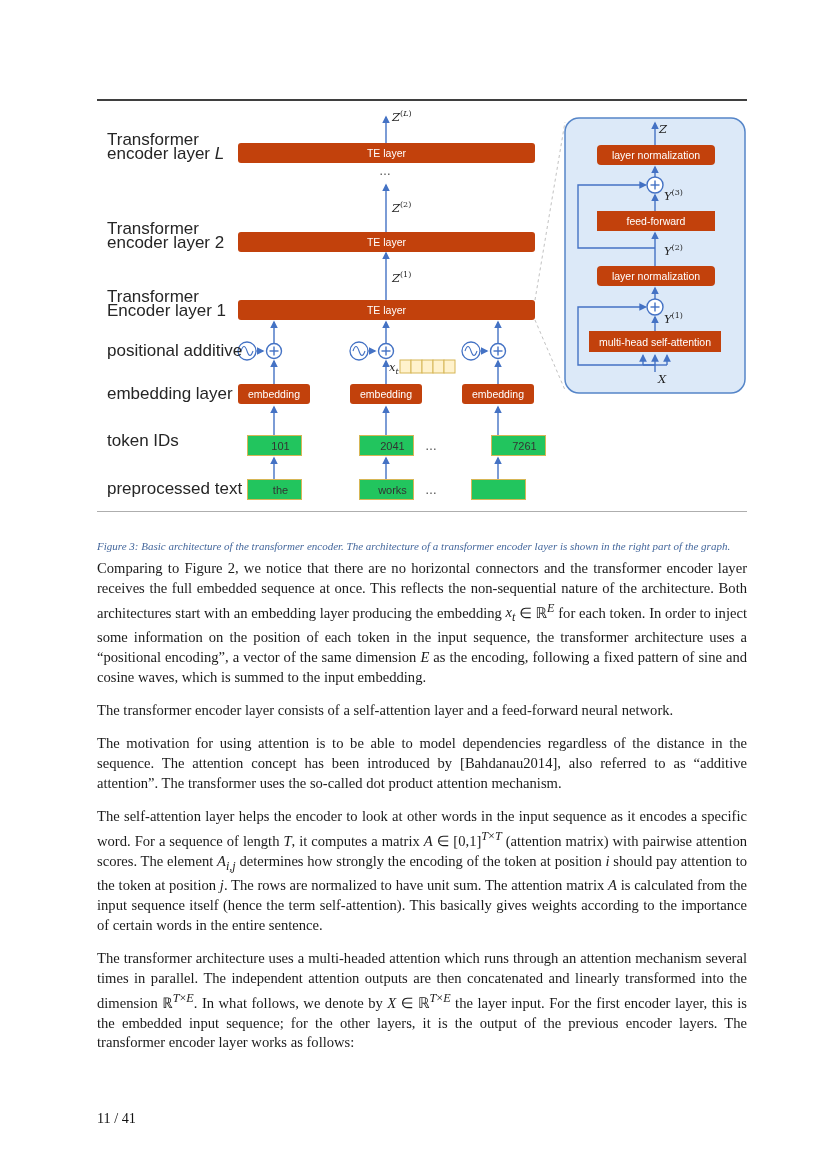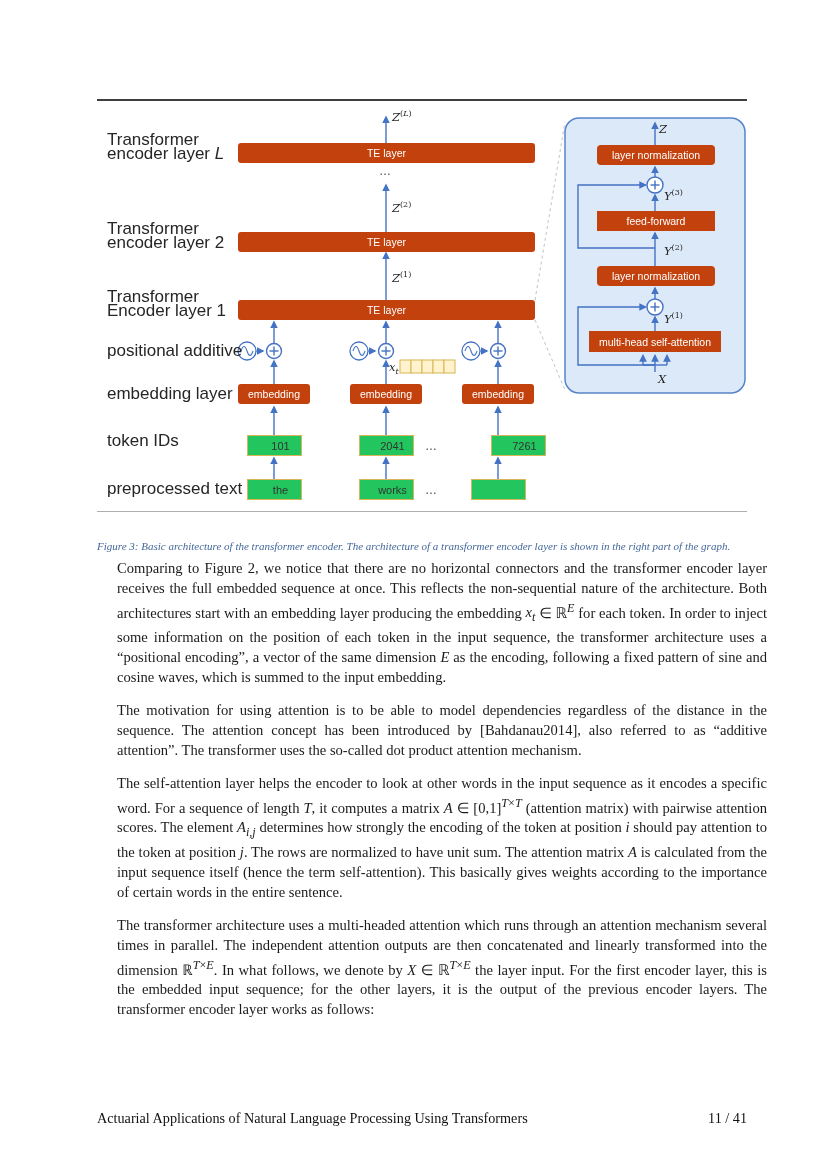--- a/index.html
+++ b/index.html
@@ -24,21 +24,21 @@
             box-sizing:border-box; width:55px; height:21px; display:flex; align-items:center;
             justify-content:center; font-family:"Liberation Sans",sans-serif; font-size:11px; color:#333;padding-left:12px; }
 
   .math { position:absolute; z-index:3; font-family:"DejaVu Serif",serif; font-size:11.5px; color:#1f1f1f; }
   .math sup, .math sub { font-size:8px; }
   .dots { position:absolute; z-index:3; font-family:"Liberation Sans",sans-serif; font-size:12px; color:#444; }
 
   .caption { position:absolute; left:97px; top:517px; width:650px; font-style:italic;
              font-size:11px; line-height:17px; color:#44679C;margin-top:21px; }
 
-  .bodytext { position:absolute; left:97px; top:559px; width:650px; color:#1b1b1b;margin-left:20px; }
+  .bodytext { position:absolute; left:97px; top:559px; width:650px; color:#1b1b1b; }
   .bodytext p { margin:0 0 13.5px 0; font-size:14.6px; line-height:19.8px; text-align:justify; }
 
   .footer { position:absolute; left:97px; top:1110px; width:650px; display:flex;
             justify-content:space-between; font-size:14.2px; color:#111; }
 </style>
 </head>
 <body>
 
 <div class="page">
 
@@ -182,23 +182,23 @@
     <div class="blue" style="left:500px; top:166px; width:118px; height:20px; border-radius:4px">layer normalization</div>
     <div class="math" style="left:567px; top:211px"><i>Y</i><sup>(1)</sup></div>
     <div class="blue" style="left:492px; top:231px; width:132px; height:21px; border-radius:0">multi-head self-attention</div>
     <div class="math" style="left:561px; top:272px"><i>X</i></div>
   </div>
 
   <div class="caption">Figure 3: Basic architecture of the transformer encoder. The architecture of a transformer encoder layer is shown in the right part of the graph.</div>
 
   <div class="bodytext">
     <p>Comparing to Figure 2, we notice that there are no horizontal connectors and the transformer encoder layer receives the full embedded sequence at once. This reflects the non-sequential nature of the architecture. Both architectures start with an embedding layer producing the embedding <i>x<sub>t</sub></i> ∈ ℝ<sup><i>E</i></sup> for each token. In order to inject some information on the position of each token in the input sequence, the transformer architecture uses a “positional encoding”, a vector of the same dimension <i>E</i> as the encoding, following a fixed pattern of sine and cosine waves, which is summed to the input embedding.</p>
+    <p>The transformer encoder layer consists of a self-attention layer and a feed-forward neural network.</p>
     <p>The motivation for using attention is to be able to model dependencies regardless of the distance in the sequence. The attention concept has been introduced by [Bahdanau2014], also referred to as “additive attention”. The transformer uses the so-called dot product attention mechanism.</p>
     <p>The self-attention layer helps the encoder to look at other words in the input sequence as it encodes a specific word. For a sequence of length <i>T</i>, it computes a matrix <i>A</i> ∈ [0,1]<sup><i>T</i>×<i>T</i></sup> (attention matrix) with pairwise attention scores. The element <i>A<sub>i,j</sub></i> determines how strongly the encoding of the token at position <i>i</i> should pay attention to the token at position <i>j</i>. The rows are normalized to have unit sum. The attention matrix <i>A</i> is calculated from the input sequence itself (hence the term self-attention). This basically gives weights according to the importance of certain words in the entire sentence.</p>
     <p>The transformer architecture uses a multi-headed attention which runs through an attention mechanism several times in parallel. The independent attention outputs are then concatenated and linearly transformed into the dimension ℝ<sup><i>T</i>×<i>E</i></sup>. In what follows, we denote by <i>X</i> ∈ ℝ<sup><i>T</i>×<i>E</i></sup> the layer input. For the first encoder layer, this is the embedded input sequence; for the other layers, it is the output of the previous encoder layers. The transformer encoder layer works as follows:</p>
   </div>
 
   <div class="footer">
-    <span>Actuarial Applications of Natural Language Processing Using Transformers</span>
     <span>11 / 41</span>
   </div>
 
 </div>
 
 </body></html>

